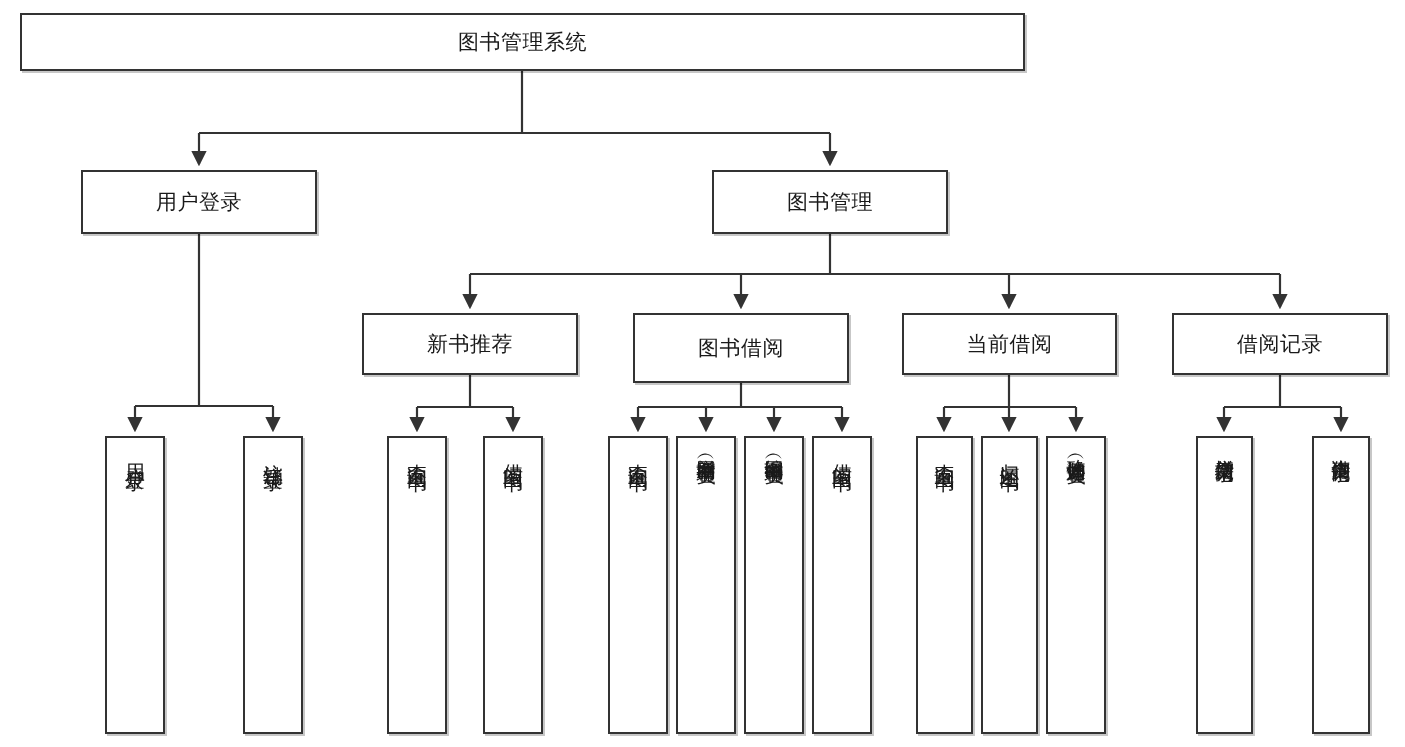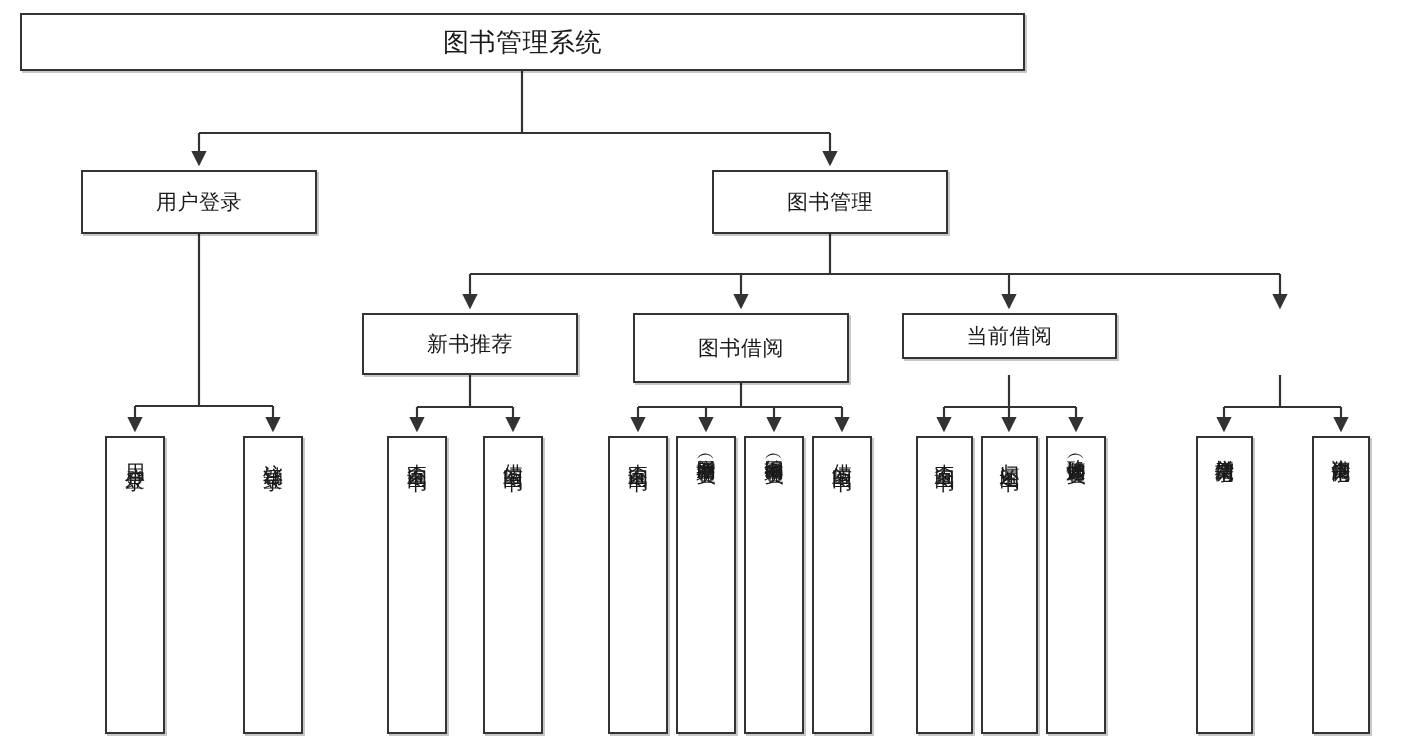--- a/index.html
+++ b/index.html
@@ -33,21 +33,21 @@
     display: block;
     text-align: center;
     line-height: 1.18;
     white-space: pre;
   }
   
   .node.horiz .node-label {
     font-size: 21px;
     letter-spacing: 0.5px;
   }
-  .node.root .node-label { font-size: 26px; }
+  .node.root .node-label { font-size: 21px; }
   
   .node.vert {
     align-items: flex-start;
     justify-content: center;
     padding-top: 10px;
   }
   .node.vert .node-label {
     writing-mode: vertical-rl;
     text-orientation: upright;
     font-size: 20px;
@@ -155,24 +155,27 @@
   </div>
 
   <div class="node horiz" style="left:362px; top:313px; width:216px; height:62px;">
     <span class="node-label">新书推荐</span>
   </div>
 
   <div class="node horiz" style="left:633px; top:313px; width:216px; height:70px;">
     <span class="node-label">图书借阅</span>
   </div>
 
-  <div class="node horiz" style="left:902px; top:313px; width:215px; height:46px;">
+  <div class="node horiz" style="left:902px; top:313px; width:215px; height:62px;">
     <span class="node-label">当前借阅</span>
   </div>
 
+  <div class="node horiz" style="left:1172px; top:313px; width:216px; height:62px;">
+    <span class="node-label">借阅记录</span>
+  </div>
 
   <div class="node vert" style="left:105px; top:436px; width:60px; height:298px;">
     <span class="node-label">用户登录</span>
   </div>
 
   <div class="node vert" style="left:243px; top:436px; width:60px; height:298px;">
     <span class="node-label">注销登录</span>
   </div>
 
   <div class="node vert" style="left:387px; top:436px; width:60px; height:298px;">

